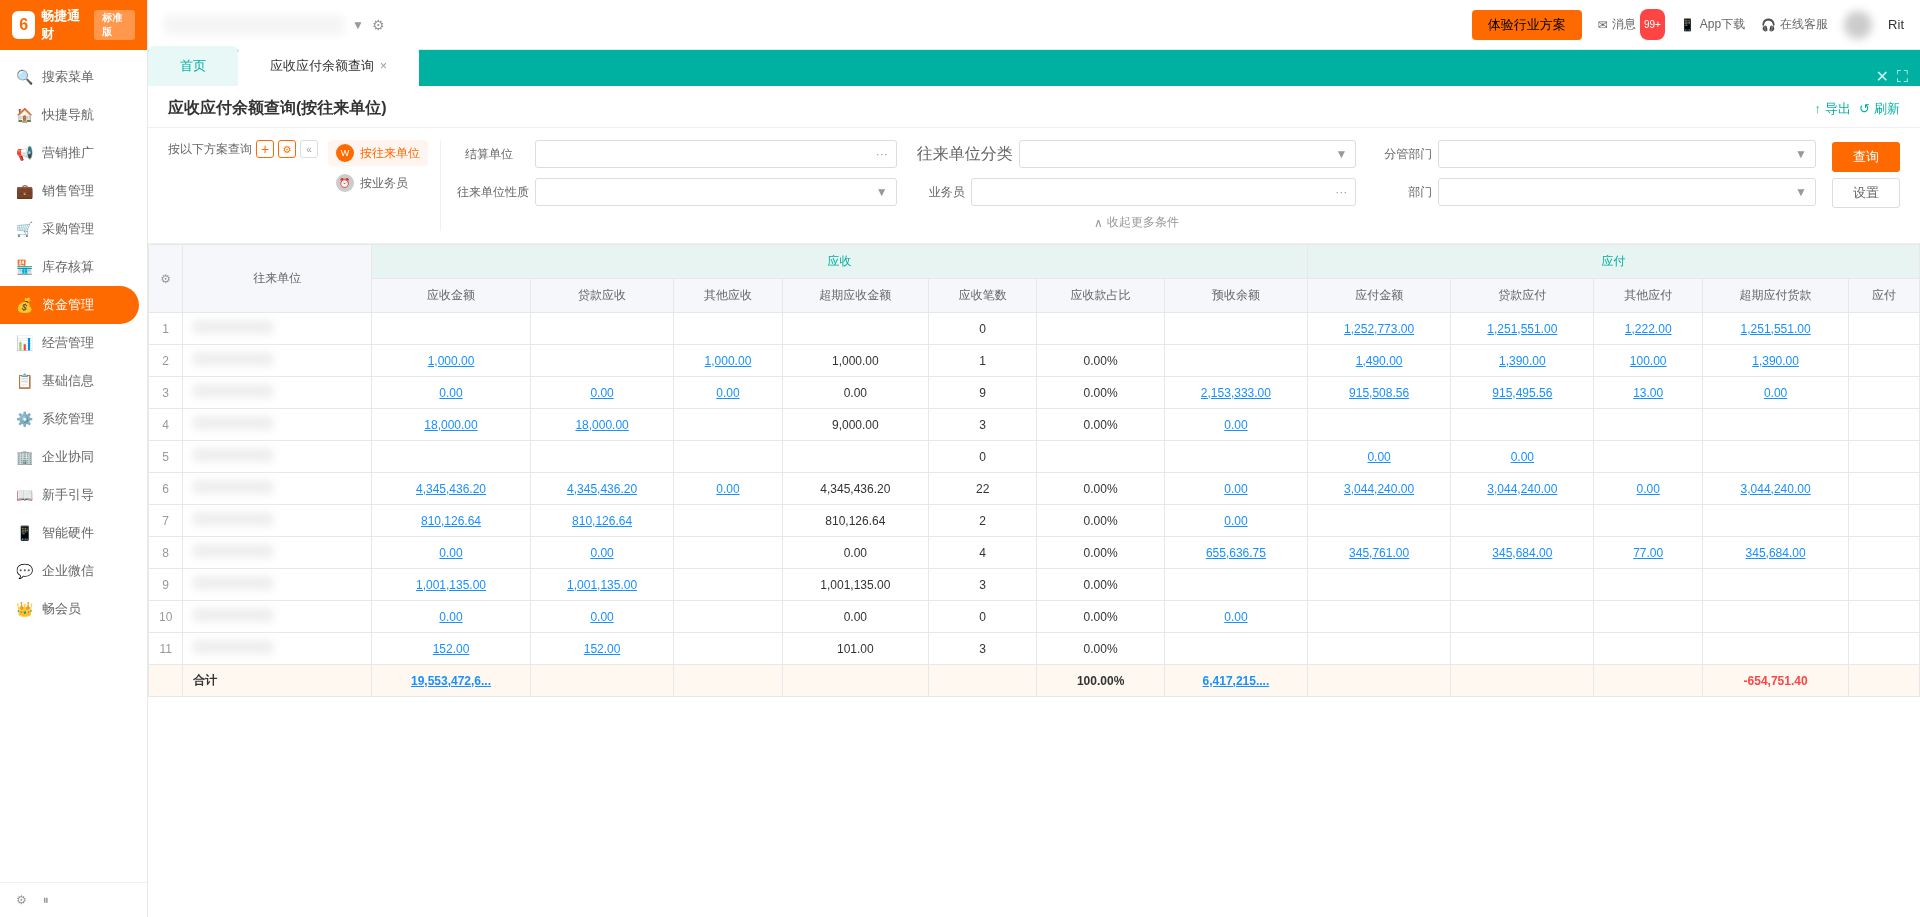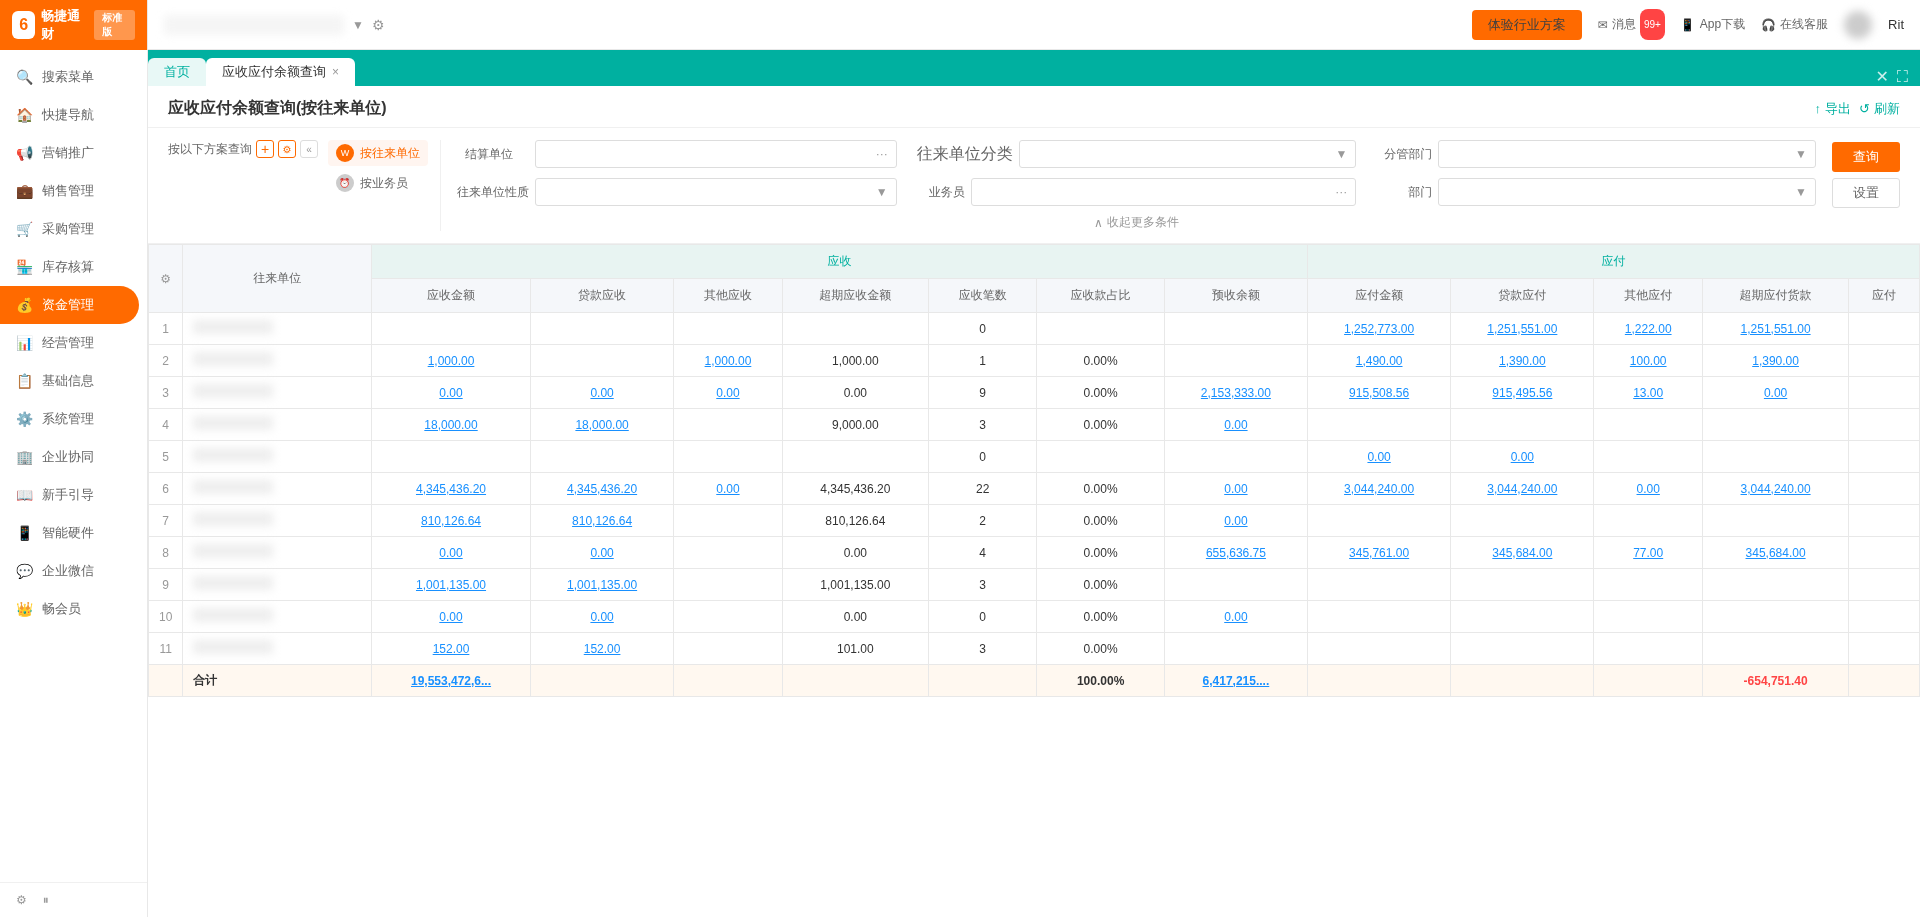--- a/index.html
+++ b/index.html
@@ -34,33 +34,33 @@
 
     
     .top-header {
       height: 50px; background: #fff; border-bottom: 1px solid #e8e8e8;
       display: flex; align-items: center; padding: 0 16px; gap: 12px;
     }
     .breadcrumb-area { display: flex; align-items: center; gap: 8px; flex: 1; }
     .breadcrumb-text { color: #999; font-size: 12px; background: #f5f5f5; padding: 2px 10px; border-radius: 3px; }
     .header-actions { display: flex; align-items: center; gap: 16px; }
     .header-btn-orange {
-      background: #ff6a00; color: #404040; border: none; padding: 6px 16px;
+      background: #ff6a00; color: #000000; border: none; padding: 6px 16px;
       border-radius: 4px; cursor: pointer; font-size: 13px;
     }
     .header-icon-btn { display: flex; align-items: center; gap: 4px; color: #666; cursor: pointer; font-size: 12px; }
     .badge { background: #ff4444; color: #fff; font-size: 10px; padding: 10px 4px; border-radius: 8px; }
     .user-avatar { width: 28px; height: 28px; background: #ccc; border-radius: 50%; }
 
     
     .tab-bar {
       height: 36px; background: #00b0a0; display: flex; align-items: flex-end; padding: 0 0;
     }
     .tab {
-      height: 28px; padding: 0 16px; display: flex; align-items: center; gap: 6px;
+      height: 40px; padding: 0 32px; display: flex; align-items: center; gap: 6px;
       background: #fff; border-radius: 6px 6px 0 0; font-size: 13px; cursor: pointer; color: #333; justify-content: center;
     }
     .tab.home { background: #e8f8f6; color: #00b0a0; }
     .tab.active { background: #fff; }
     .tab-close { color: #999; font-size: 12px; }
     .tab-bar-actions { margin-left: auto; display: flex; align-items: center; padding-right: 12px; gap: 8px; }
     .tab-action-btn { color: #fff; cursor: pointer; font-size: 16px; opacity: 0.8; }
 
     
     .page-content { flex: 1; background: #fff; overflow: hidden; display: flex; flex-direction: column; }

